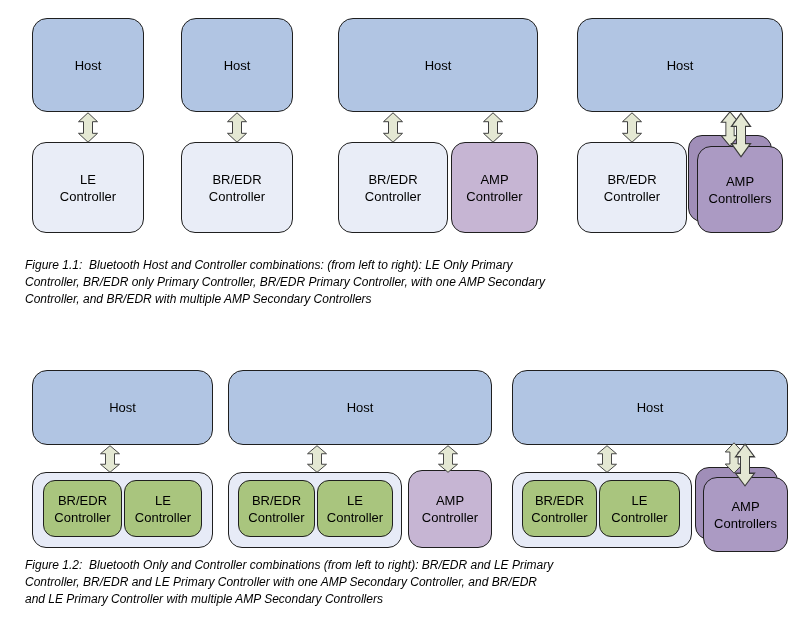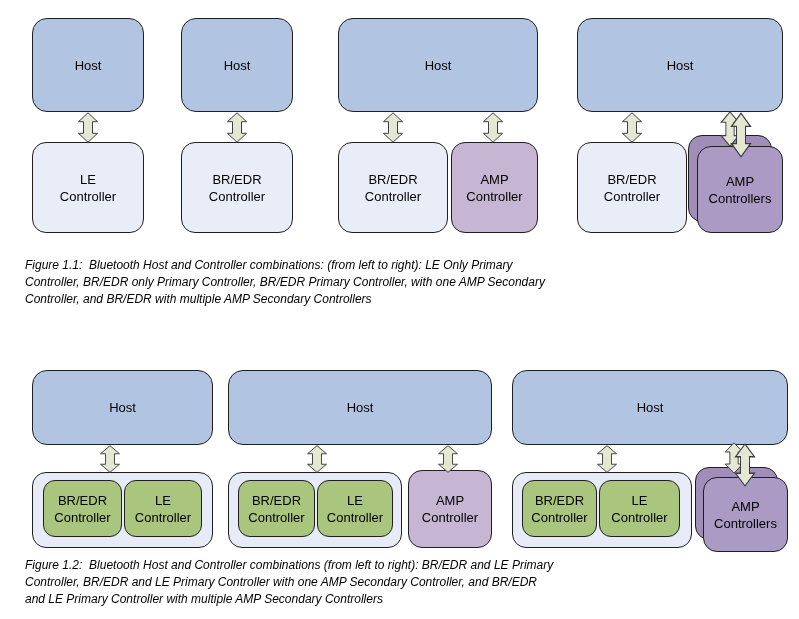--- a/index.html
+++ b/index.html
@@ -157,17 +157,17 @@
     <span>AMP
 Controllers</span>
   </div>
   <svg class="arrow" style="left:723px;top:442px;width:22px;height:32px" viewBox="0 0 24 32" preserveAspectRatio="none">
     <polygon points="12,0.8 21.5,10 16.5,10 16.5,22 21.5,22 12,31.2 2.5,22 7.5,22 7.5,10 2.5,10"></polygon>
   </svg>
   <svg class="arrow" style="left:733px;top:443px;width:24px;height:44px" viewBox="0 0 24 32" preserveAspectRatio="none">
     <polygon points="12,0.8 21.5,10 16.5,10 16.5,22 21.5,22 12,31.2 2.5,22 7.5,22 7.5,10 2.5,10"></polygon>
   </svg>
 
-  <div class="caption" style="left:25px;top:557px">Figure 1.2:  Bluetooth Host and Controller combinations (from left to right): BR/EDR and LE Primary
+  <div class="caption" style="left:25px;top:557px">Figure 1.2:  Bluetooth Only and Controller combinations (from left to right): BR/EDR and LE Primary
 Controller, BR/EDR and LE Primary Controller with one AMP Secondary Controller, and BR/EDR
 and LE Primary Controller with multiple AMP Secondary Controllers</div>
 
 </div>
 
 </body></html>

